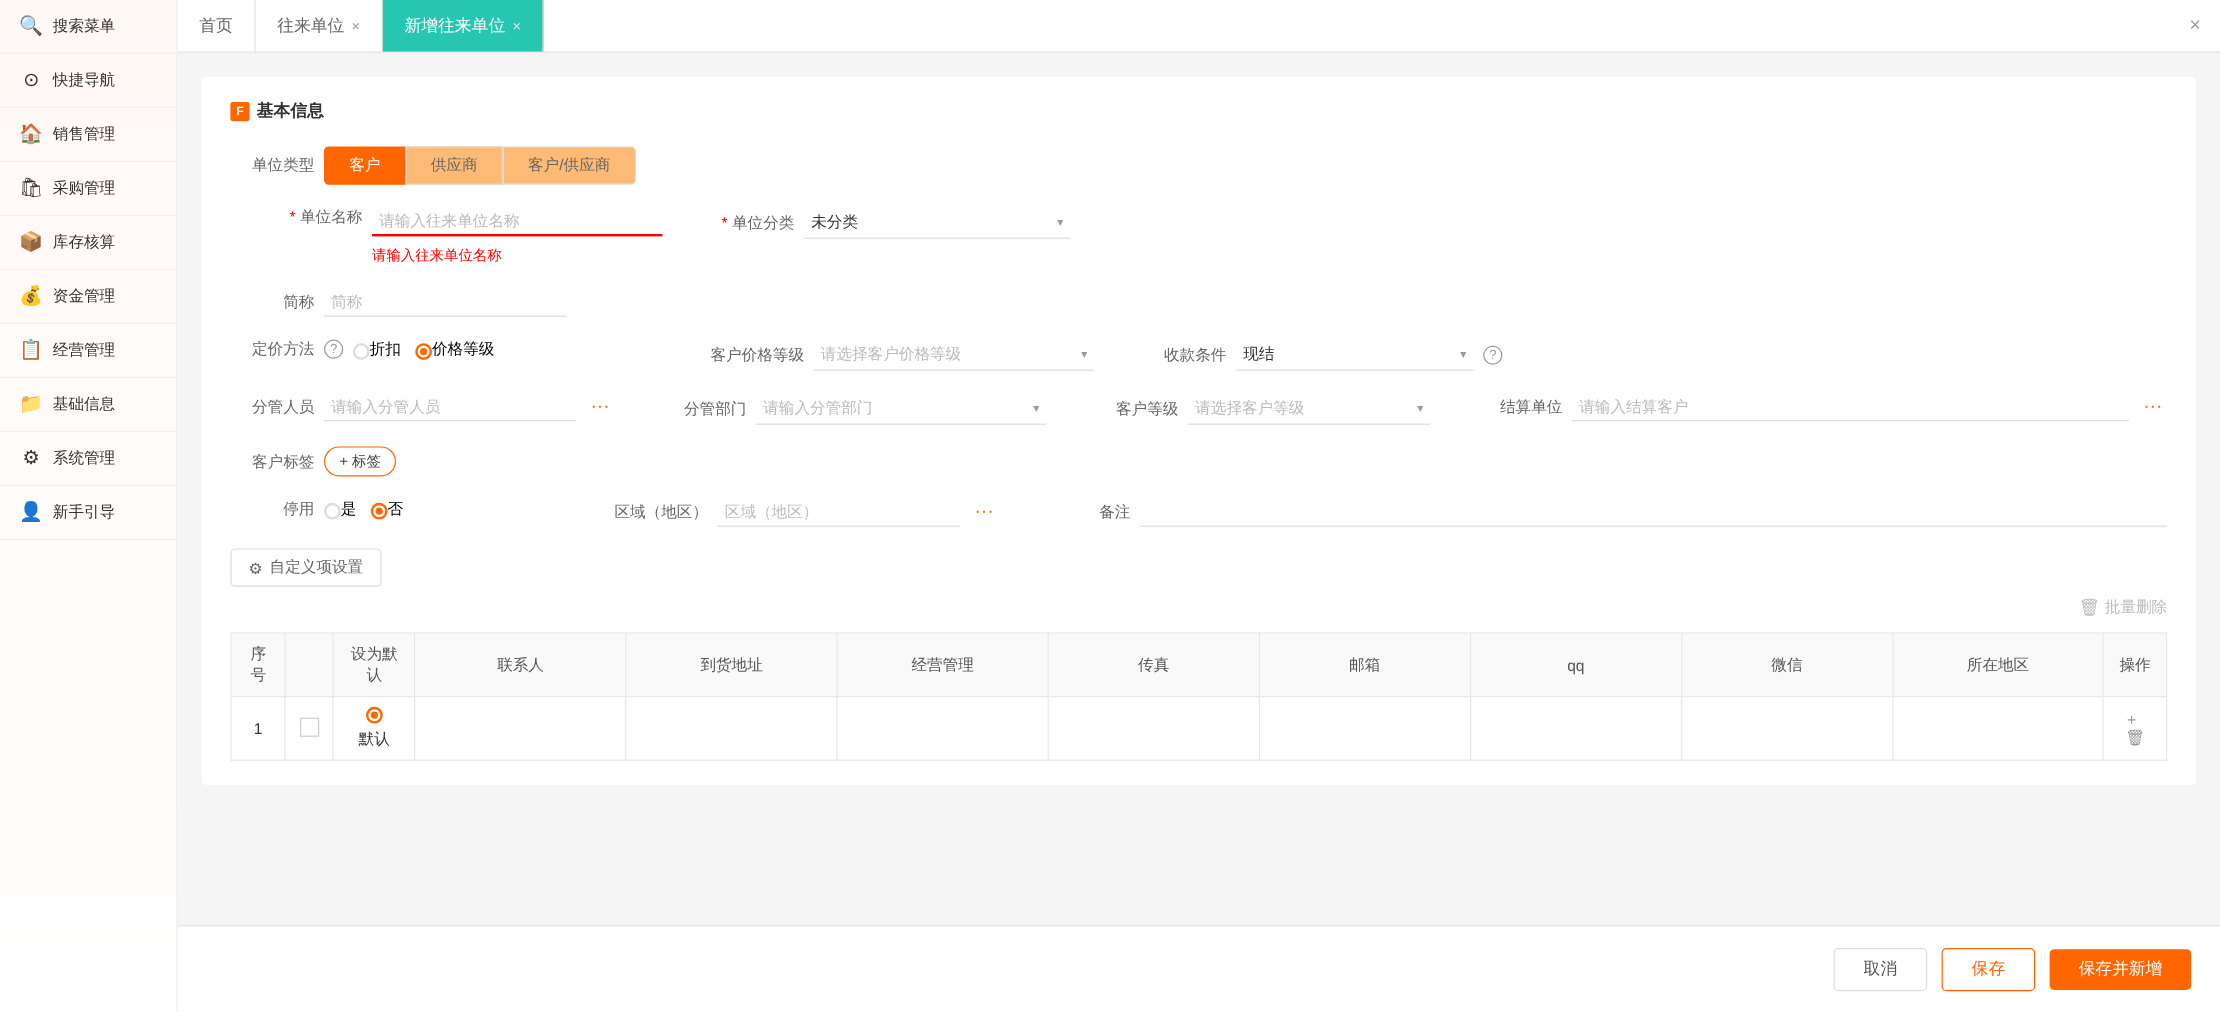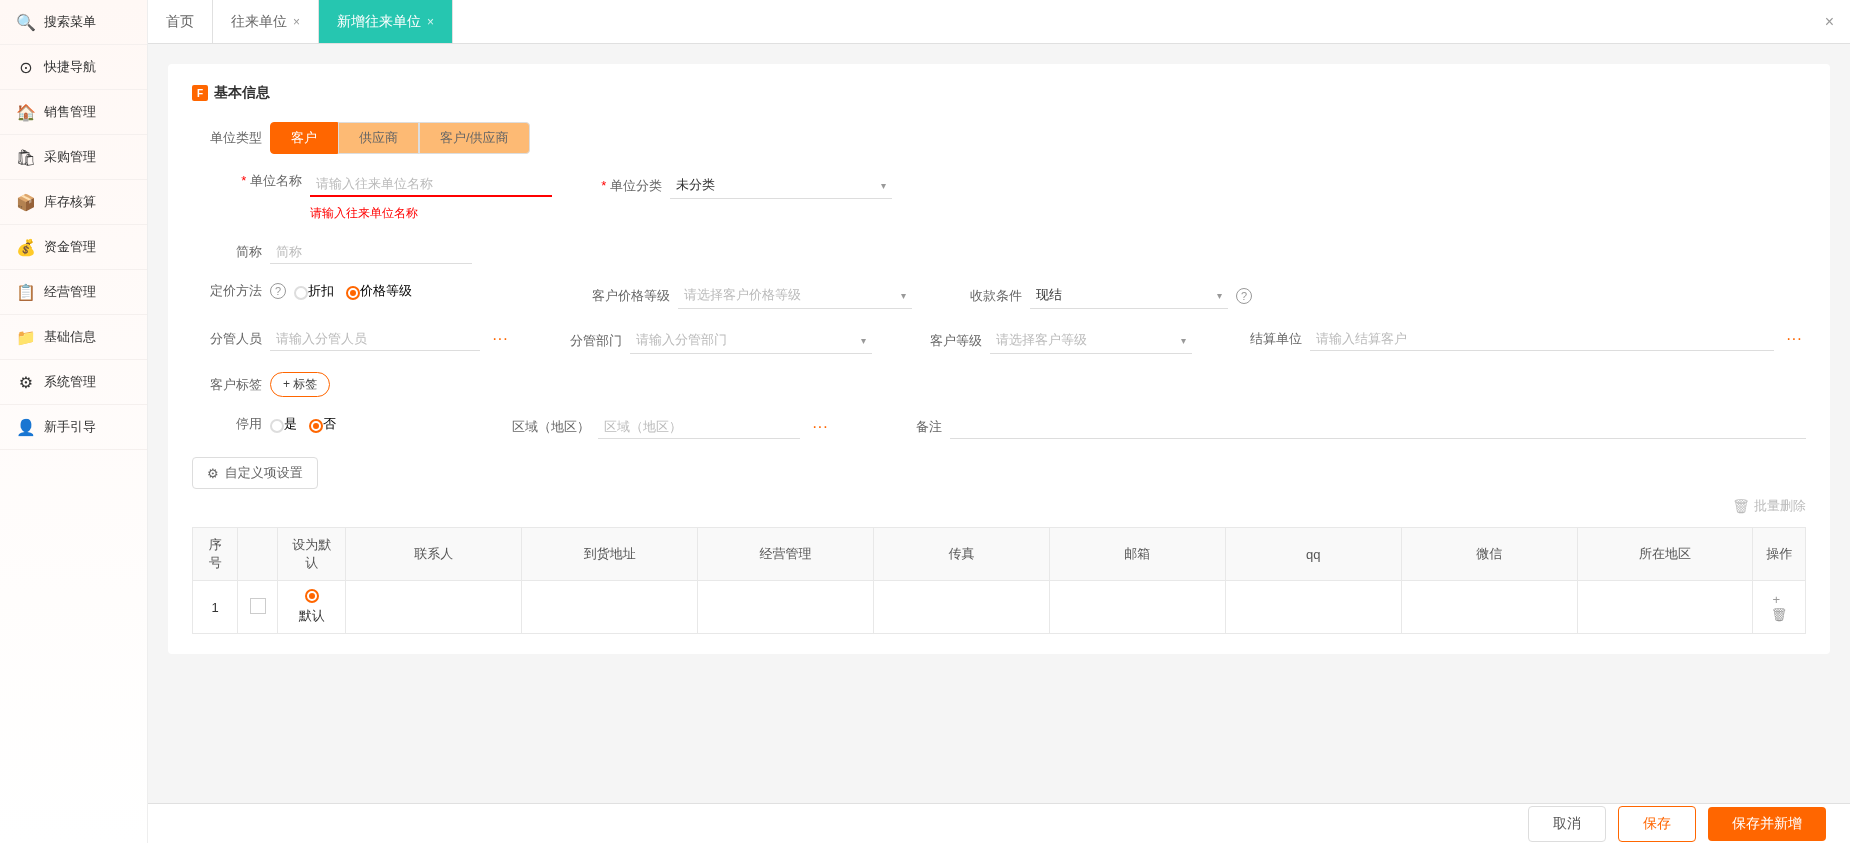--- a/index.html
+++ b/index.html
@@ -297,21 +297,21 @@
       display: inline-flex;
       align-items: center;
       justify-content: center;
       cursor: pointer;
     }
 
     
     .bottom-bar {
       background: #fff;
       border-top: 1px solid #e0e0e0;
-      height: 40px;
+      height: 72px;
       display: flex;
       align-items: center;
       justify-content: flex-end;
       padding: 0 24px;
       gap: 12px;
       flex-shrink: 0;
     }
     .btn-cancel {
       padding: 8px 24px;
       border: 1px solid #ddd;

